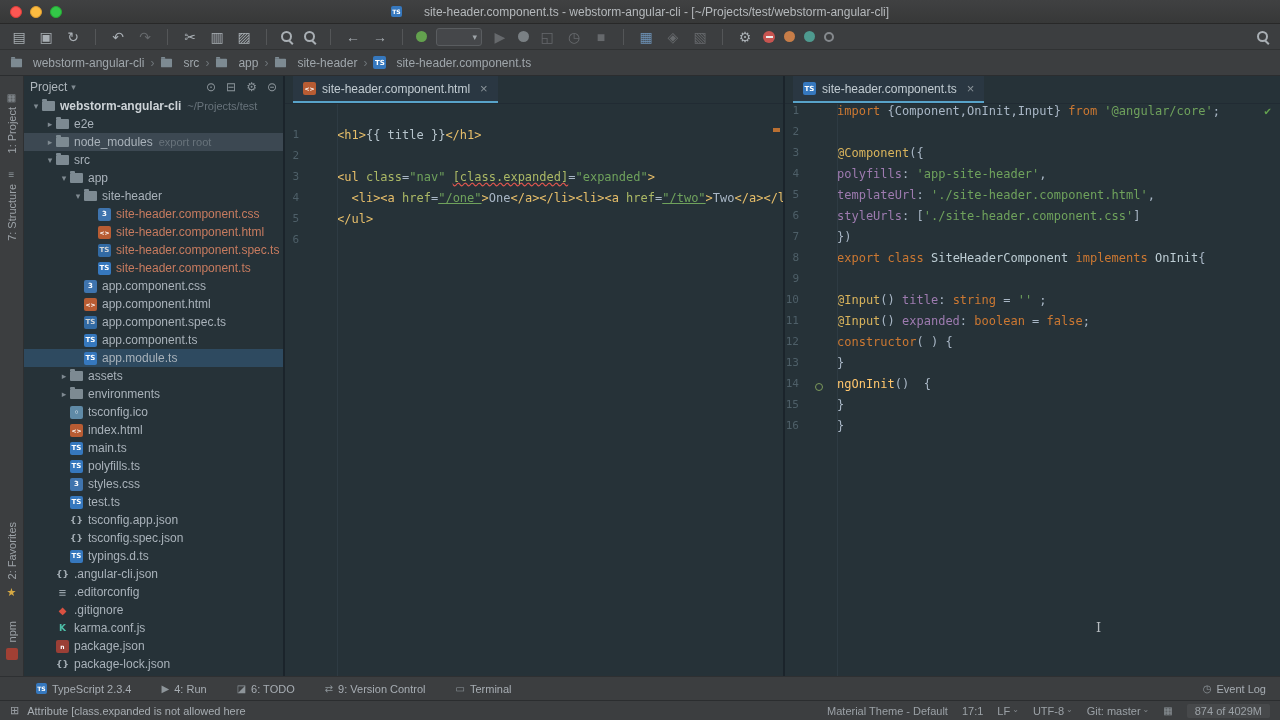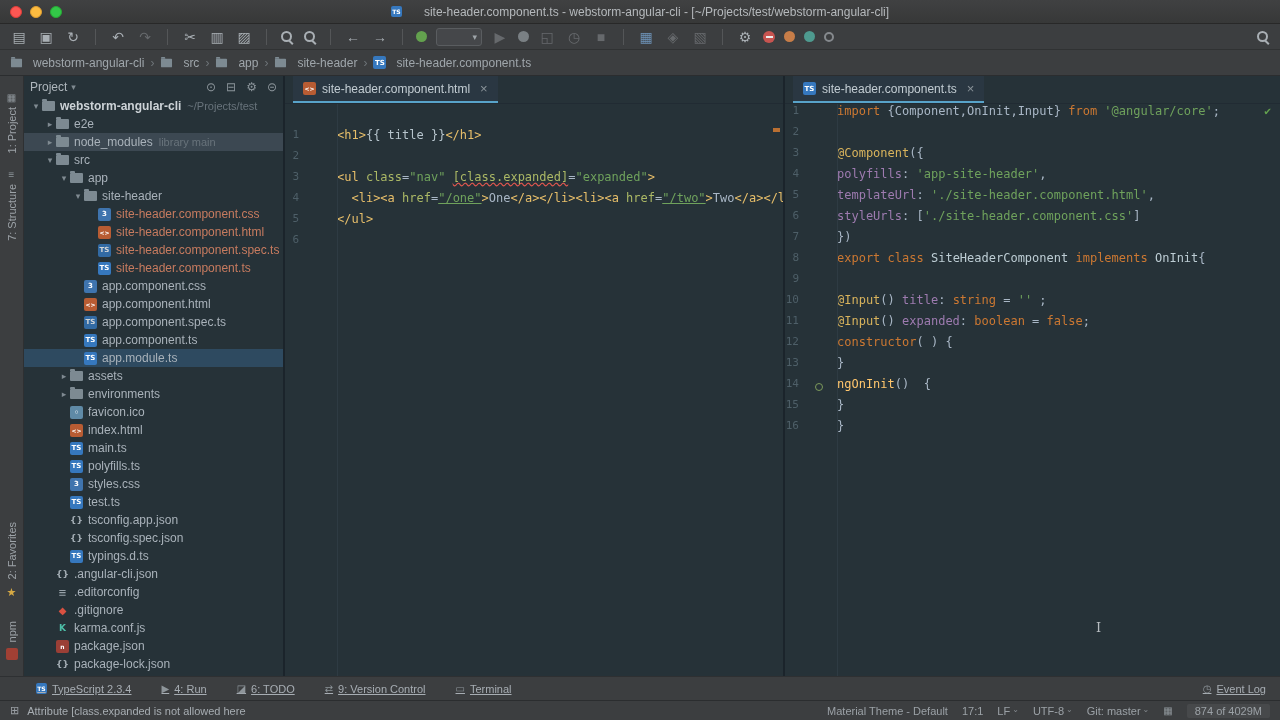--- a/index.html
+++ b/index.html
@@ -126,21 +126,21 @@
   .tk-attr { color:#ABB865; }
   .tk-var { color:#B7C5CD; }
   .tk-err { text-decoration:underline wavy #E3564E; text-decoration-skip-ink:none;text-align:right; }
   .tk-link { text-decoration:underline; }
   .stripe-mark { position:absolute; right:3px; top:24px; width:7px; height:4px; background:#B96F32; }
   .inspect-ok { position:absolute; right:8px; top:2px; font-size:10px; color:#63A14E; }
 
   
   .bottombar { height:24px; flex:none; background:#3C3E40; border-top:1px solid #2E3032;
     display:flex; align-items:center; padding:0 14px 0 36px; font-size:11px; color:#A7ADB3; gap:30px; }
-  .bb-item { display:flex; align-items:center; gap:5px; cursor:pointer;text-decoration:underline; }
+  .bb-item { display:flex; align-items:center; gap:5px; cursor:pointer; }
   .bb-ic { font-size:10px; color:#8E959A; }
   .bb-ic.ts-badge { width:11px; height:11px; background:#3678BE; border-radius:2px; color:#fff;
     font:bold 6px "DejaVu Sans",sans-serif; display:flex; align-items:center; justify-content:center; }
   .bb-right { margin-left:auto; display:flex; gap:22px; }
 
   
   .statusbar { height:20px; flex:none; background:#3C3E40; border-top:1px solid #2B2D2F;
     display:flex; align-items:center; padding:0 10px; font-size:11px; color:#9BA1A6; }
   .sb-corner { font-size:11px; color:#9A9FA4; margin-right:8px; cursor:pointer; }
   .sb-msg { color:#A7ADB2; }
@@ -281,21 +281,21 @@
         </div>
         <div class="tree-row" style="padding-left: 20px;">
           <span class="chev">▸</span>
           <span class="fold-ic"></span>
           <span class="tlabel">e2e</span>
         </div>
         <div class="tree-row sel1" style="padding-left: 20px;">
           <span class="chev">▸</span>
           <span class="fold-ic"></span>
           <span class="tlabel">node_modules</span>
-          <span class="hint">library main</span>
+          <span class="hint">export root</span>
         </div>
         <div class="tree-row" style="padding-left: 20px;">
           <span class="chev">▾</span>
           <span class="fold-ic"></span>
           <span class="tlabel">src</span>
         </div>
         <div class="tree-row" style="padding-left: 34px;">
           <span class="chev">▾</span>
           <span class="fold-ic"></span>
           <span class="tlabel">app</span>
@@ -356,21 +356,21 @@
           <span class="tlabel">assets</span>
         </div>
         <div class="tree-row" style="padding-left: 34px;">
           <span class="chev">▸</span>
           <span class="fold-ic"></span>
           <span class="tlabel">environments</span>
         </div>
         <div class="tree-row" style="padding-left: 34px;">
           <span class="chev"></span>
           <span class="ficon ico">◦</span>
-          <span class="tlabel">favicon.ico</span>
+          <span class="tlabel">tsconfig.ico</span>
         </div>
         <div class="tree-row" style="padding-left: 34px;">
           <span class="chev"></span>
           <span class="ficon html">&lt;&gt;</span>
           <span class="tlabel">index.html</span>
         </div>
         <div class="tree-row" style="padding-left: 34px;">
           <span class="chev"></span>
           <span class="ficon ts">TS</span>
           <span class="tlabel">main.ts</span>

